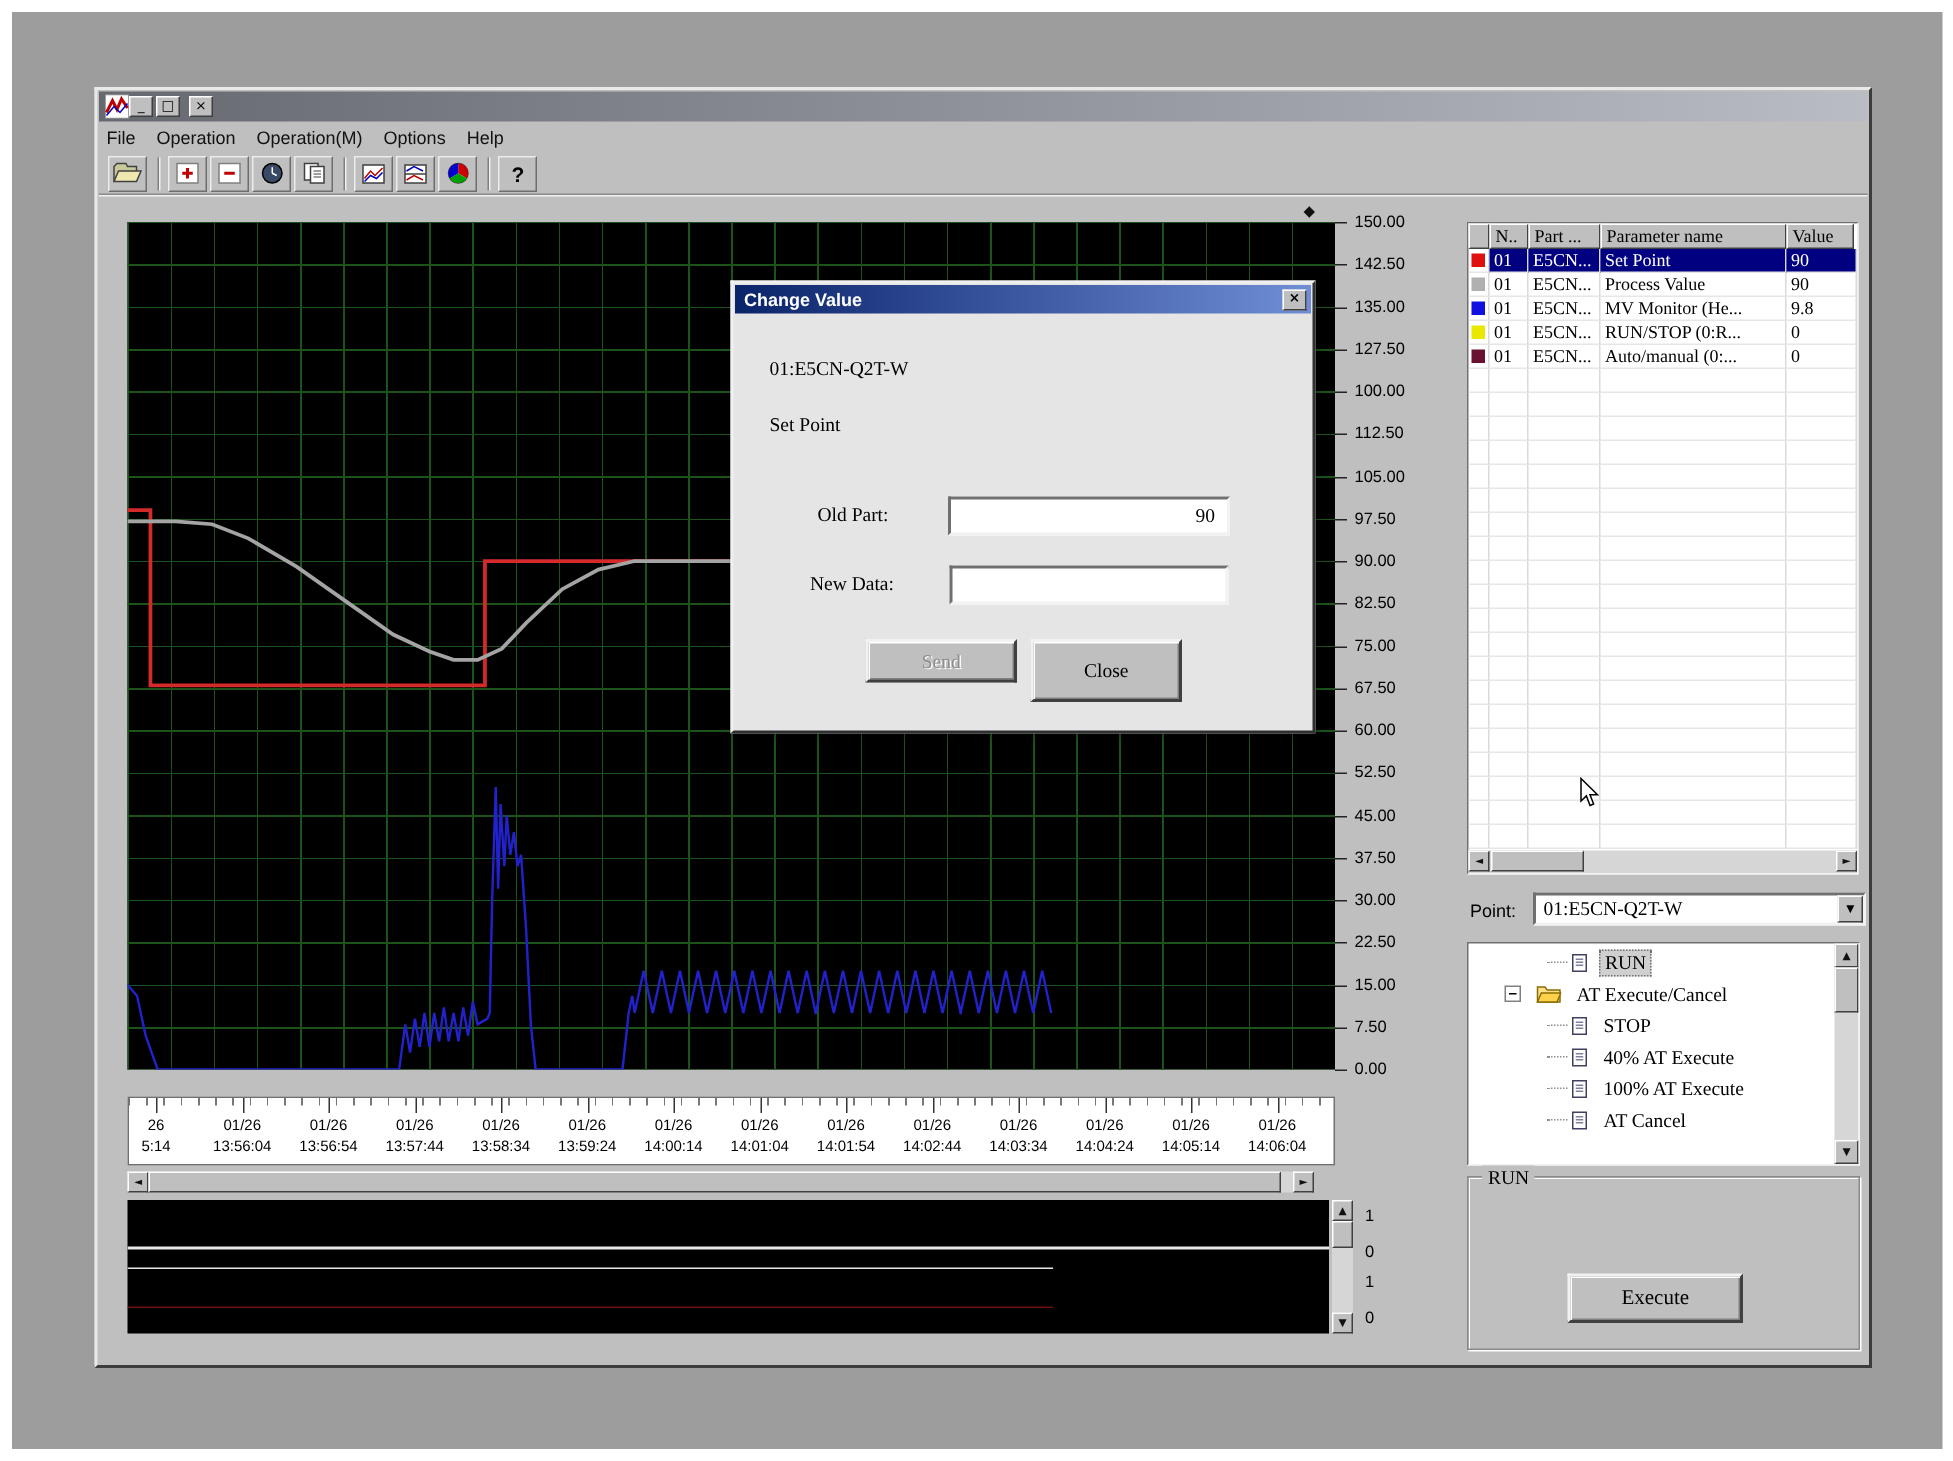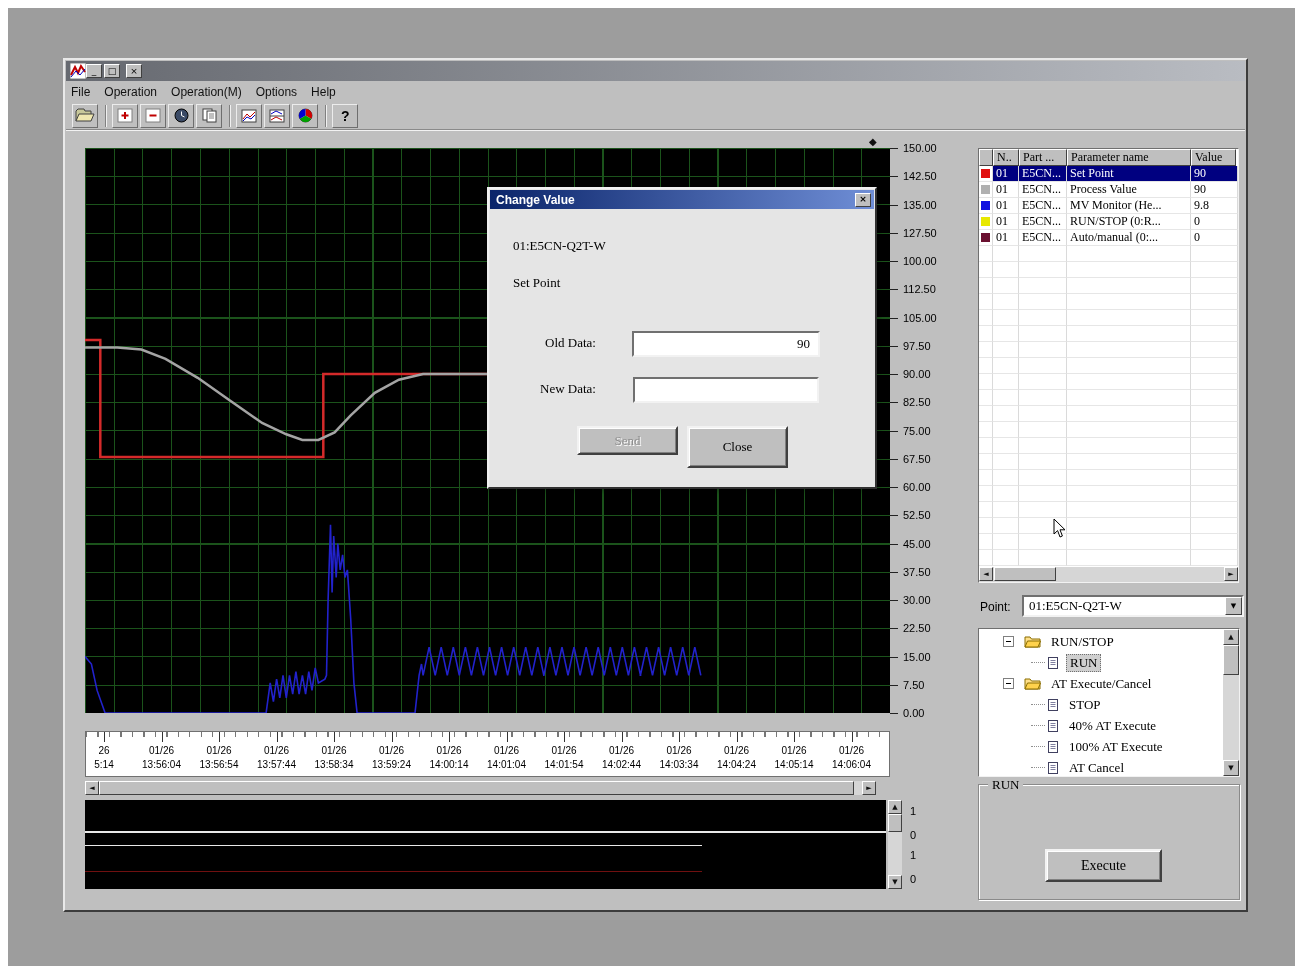--- a/index.html
+++ b/index.html
@@ -525,98 +525,85 @@
 
     <div class="dev-label">Point:</div>
     <div class="combo">
       <span class="combo-text">01:E5CN-Q2T-W</span>
       <span class="combo-btn">▼</span>
     </div>
 
     <div class="tree">
       <div class="tree-content">
           <div class="tree-row">
+            <div class="tspacer1"></div>
+            <div class="connector"></div>
+            <div class="ticon">
+              <svg width="12" height="14" viewBox="0 0 12 14">
+                <rect x="1.5" y="1.5" width="9" height="11" fill="#fff" stroke="#404060"></rect>
+                <path d="M3.5 4.5 h5 M3.5 6.5 h5 M3.5 8.5 h5" stroke="#8080a0" fill="none"></path>
+              </svg>
+            </div>
+            <div class="tree-label tsel">RUN</div>
+          </div>
+          <div class="tree-row">
             <div class="tspacer0"></div>
             <div class="expander">
               <span class="minus"></span>
             </div>
             <div class="ticon">
               <svg width="17" height="13" viewBox="0 0 17 13">
                 <path d="M1 12 V2 h5 l1.5 2 H16 v8 z" fill="#ffe08a" stroke="#8a6d00"></path>
                 <path d="M1 12 L3.5 6 H16.5 L14 12 z" fill="#ffd24d" stroke="#8a6d00"></path>
               </svg>
             </div>
-            <div class="tree-label">RUN/STOP</div>
+            <div class="tree-label">AT Execute/Cancel</div>
           </div>
           <div class="tree-row">
             <div class="tspacer1"></div>
             <div class="connector"></div>
             <div class="ticon">
               <svg width="12" height="14" viewBox="0 0 12 14">
                 <rect x="1.5" y="1.5" width="9" height="11" fill="#fff" stroke="#404060"></rect>
                 <path d="M3.5 4.5 h5 M3.5 6.5 h5 M3.5 8.5 h5" stroke="#8080a0" fill="none"></path>
               </svg>
             </div>
-            <div class="tree-label tsel">RUN</div>
-          </div>
-          <div class="tree-row">
-            <div class="tspacer0"></div>
-            <div class="expander">
-              <span class="minus"></span>
-            </div>
-            <div class="ticon">
-              <svg width="17" height="13" viewBox="0 0 17 13">
-                <path d="M1 12 V2 h5 l1.5 2 H16 v8 z" fill="#ffe08a" stroke="#8a6d00"></path>
-                <path d="M1 12 L3.5 6 H16.5 L14 12 z" fill="#ffd24d" stroke="#8a6d00"></path>
-              </svg>
-            </div>
-            <div class="tree-label">AT Execute/Cancel</div>
+            <div class="tree-label">STOP</div>
           </div>
           <div class="tree-row">
             <div class="tspacer1"></div>
             <div class="connector"></div>
             <div class="ticon">
               <svg width="12" height="14" viewBox="0 0 12 14">
                 <rect x="1.5" y="1.5" width="9" height="11" fill="#fff" stroke="#404060"></rect>
                 <path d="M3.5 4.5 h5 M3.5 6.5 h5 M3.5 8.5 h5" stroke="#8080a0" fill="none"></path>
               </svg>
             </div>
-            <div class="tree-label">STOP</div>
+            <div class="tree-label">40% AT Execute</div>
           </div>
           <div class="tree-row">
             <div class="tspacer1"></div>
             <div class="connector"></div>
             <div class="ticon">
               <svg width="12" height="14" viewBox="0 0 12 14">
                 <rect x="1.5" y="1.5" width="9" height="11" fill="#fff" stroke="#404060"></rect>
                 <path d="M3.5 4.5 h5 M3.5 6.5 h5 M3.5 8.5 h5" stroke="#8080a0" fill="none"></path>
               </svg>
             </div>
-            <div class="tree-label">40% AT Execute</div>
+            <div class="tree-label">100% AT Execute</div>
           </div>
           <div class="tree-row">
             <div class="tspacer1"></div>
             <div class="connector"></div>
             <div class="ticon">
               <svg width="12" height="14" viewBox="0 0 12 14">
                 <rect x="1.5" y="1.5" width="9" height="11" fill="#fff" stroke="#404060"></rect>
                 <path d="M3.5 4.5 h5 M3.5 6.5 h5 M3.5 8.5 h5" stroke="#8080a0" fill="none"></path>
               </svg>
             </div>
-            <div class="tree-label">100% AT Execute</div>
-          </div>
-          <div class="tree-row">
-            <div class="tspacer1"></div>
-            <div class="connector"></div>
-            <div class="ticon">
-              <svg width="12" height="14" viewBox="0 0 12 14">
-                <rect x="1.5" y="1.5" width="9" height="11" fill="#fff" stroke="#404060"></rect>
-                <path d="M3.5 4.5 h5 M3.5 6.5 h5 M3.5 8.5 h5" stroke="#8080a0" fill="none"></path>
-              </svg>
-            </div>
             <div class="tree-label">AT Cancel</div>
           </div>
         </div>
       <div class="vscroll">
         <span class="sb-btn up">▲</span>
         <span class="vthumb"></span>
         <span class="sb-btn down">▼</span>
       </div>
     </div>
 
@@ -625,21 +612,21 @@
       <button class="btn exec">Execute</button>
     </div>
 
     <div class="dialog">
       <div class="dlg-title">
         <span class="ttl">Change Value</span>
         <span class="winbtn">×</span>
       </div>
       <div class="dlg-device serif">01:E5CN-Q2T-W</div>
       <div class="dlg-param serif">Set Point</div>
-      <div class="dlg-oldlabel serif">Old Data:</div>
+      <div class="dlg-oldlabel serif">Old Part:</div>
       <div class="dlg-oldfield serif">90</div>
       <div class="dlg-newlabel serif">New Data:</div>
       <input class="dlg-newfield" style="">
       <button class="btn dlg-send">Send</button>
       <button class="btn dlg-closebtn">Close</button>
     </div>
 
     <div class="cursor">
       <svg width="14" height="21" viewBox="0 0 14 21">
           <path d="M1 1 L1 16 L4.6 12.6 L7 19 L9.4 18 L7 11.8 L12 11.8 Z" fill="#fff" stroke="#000"></path>

